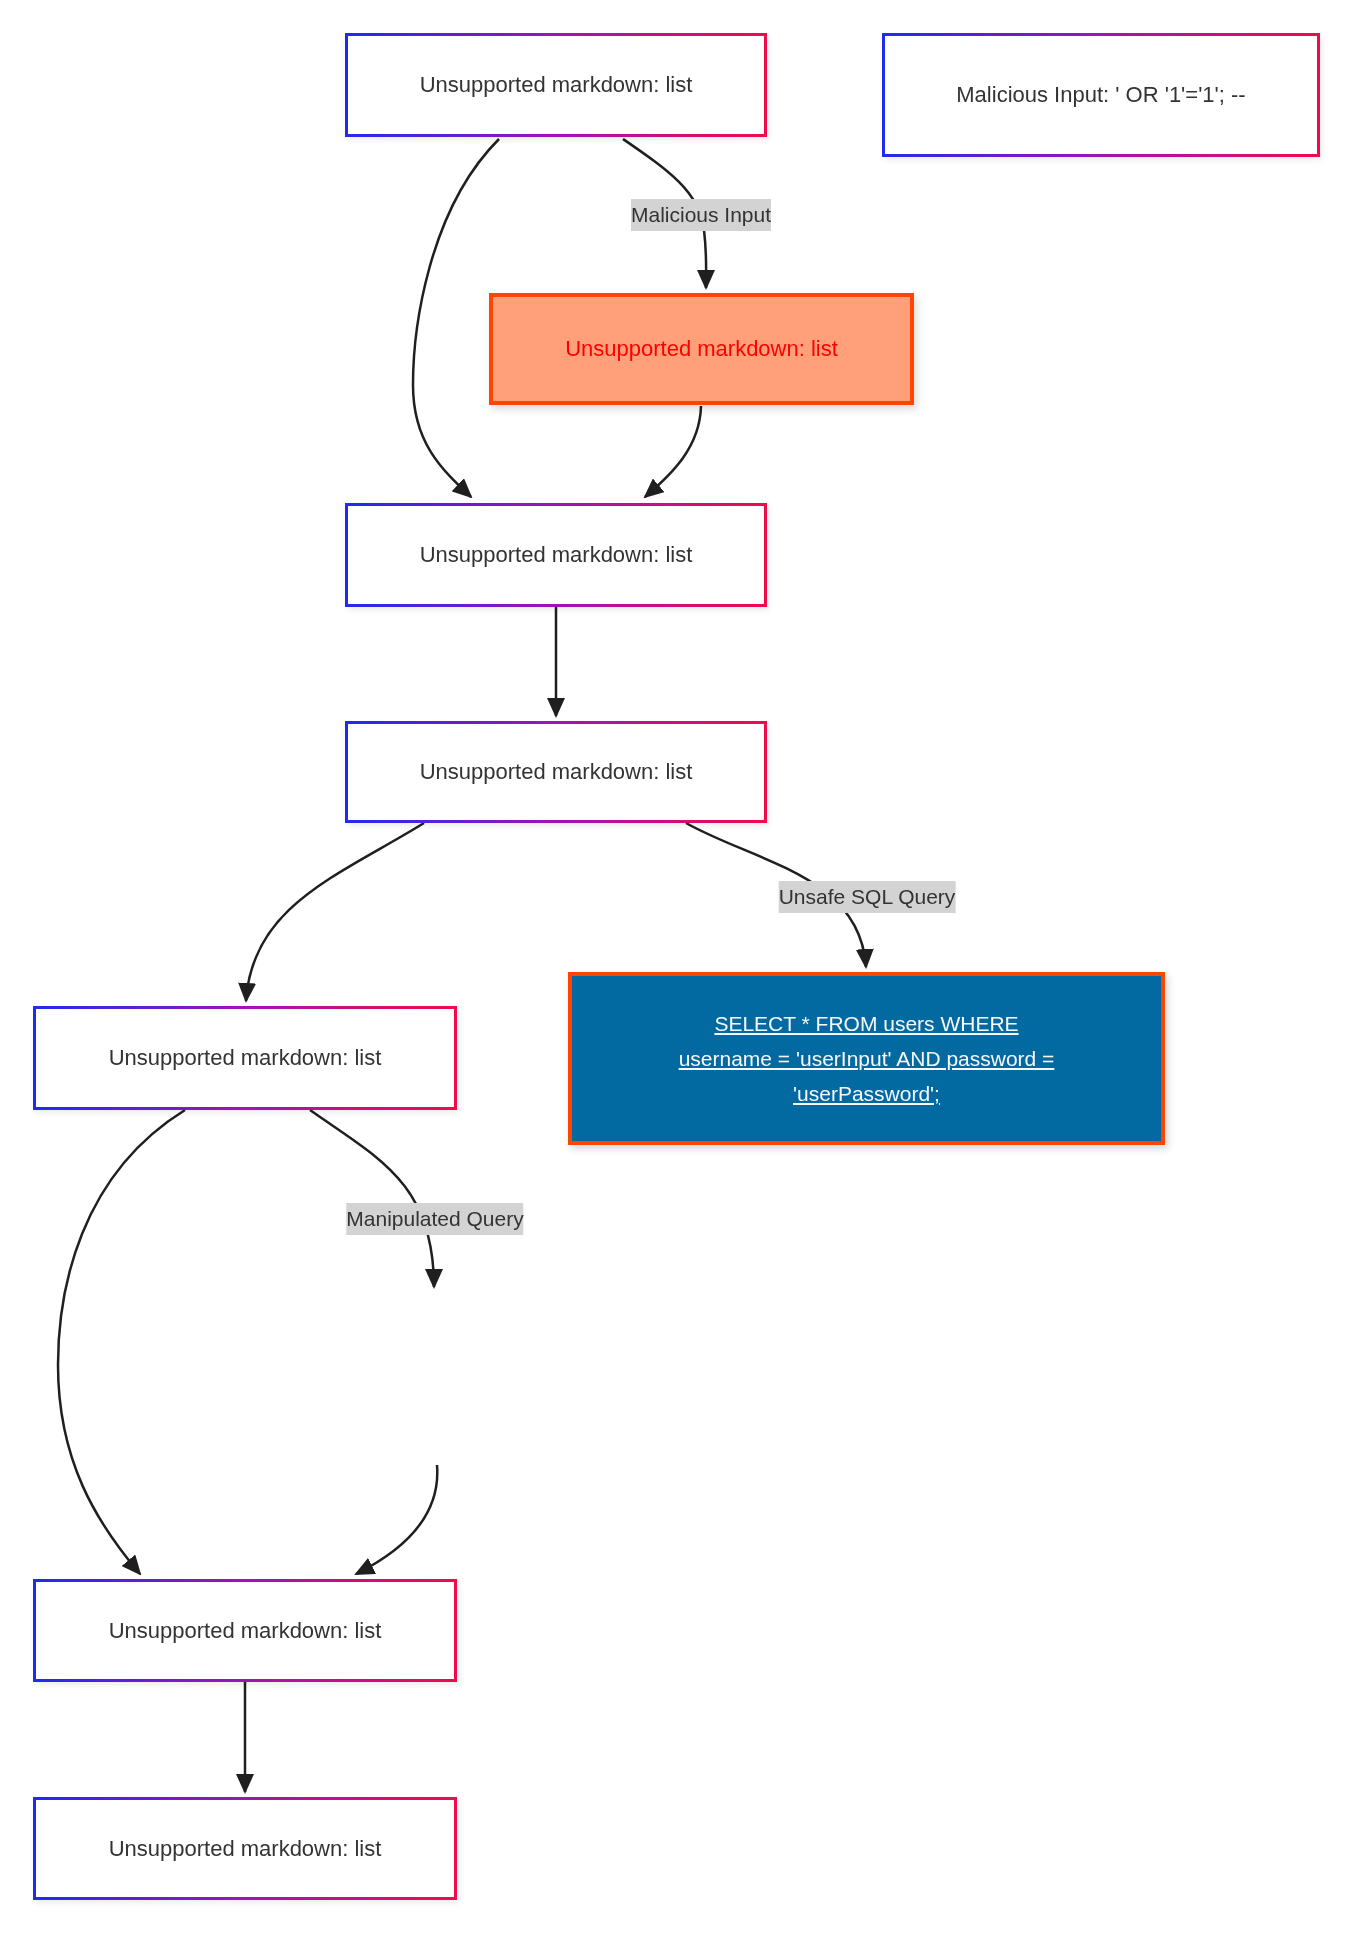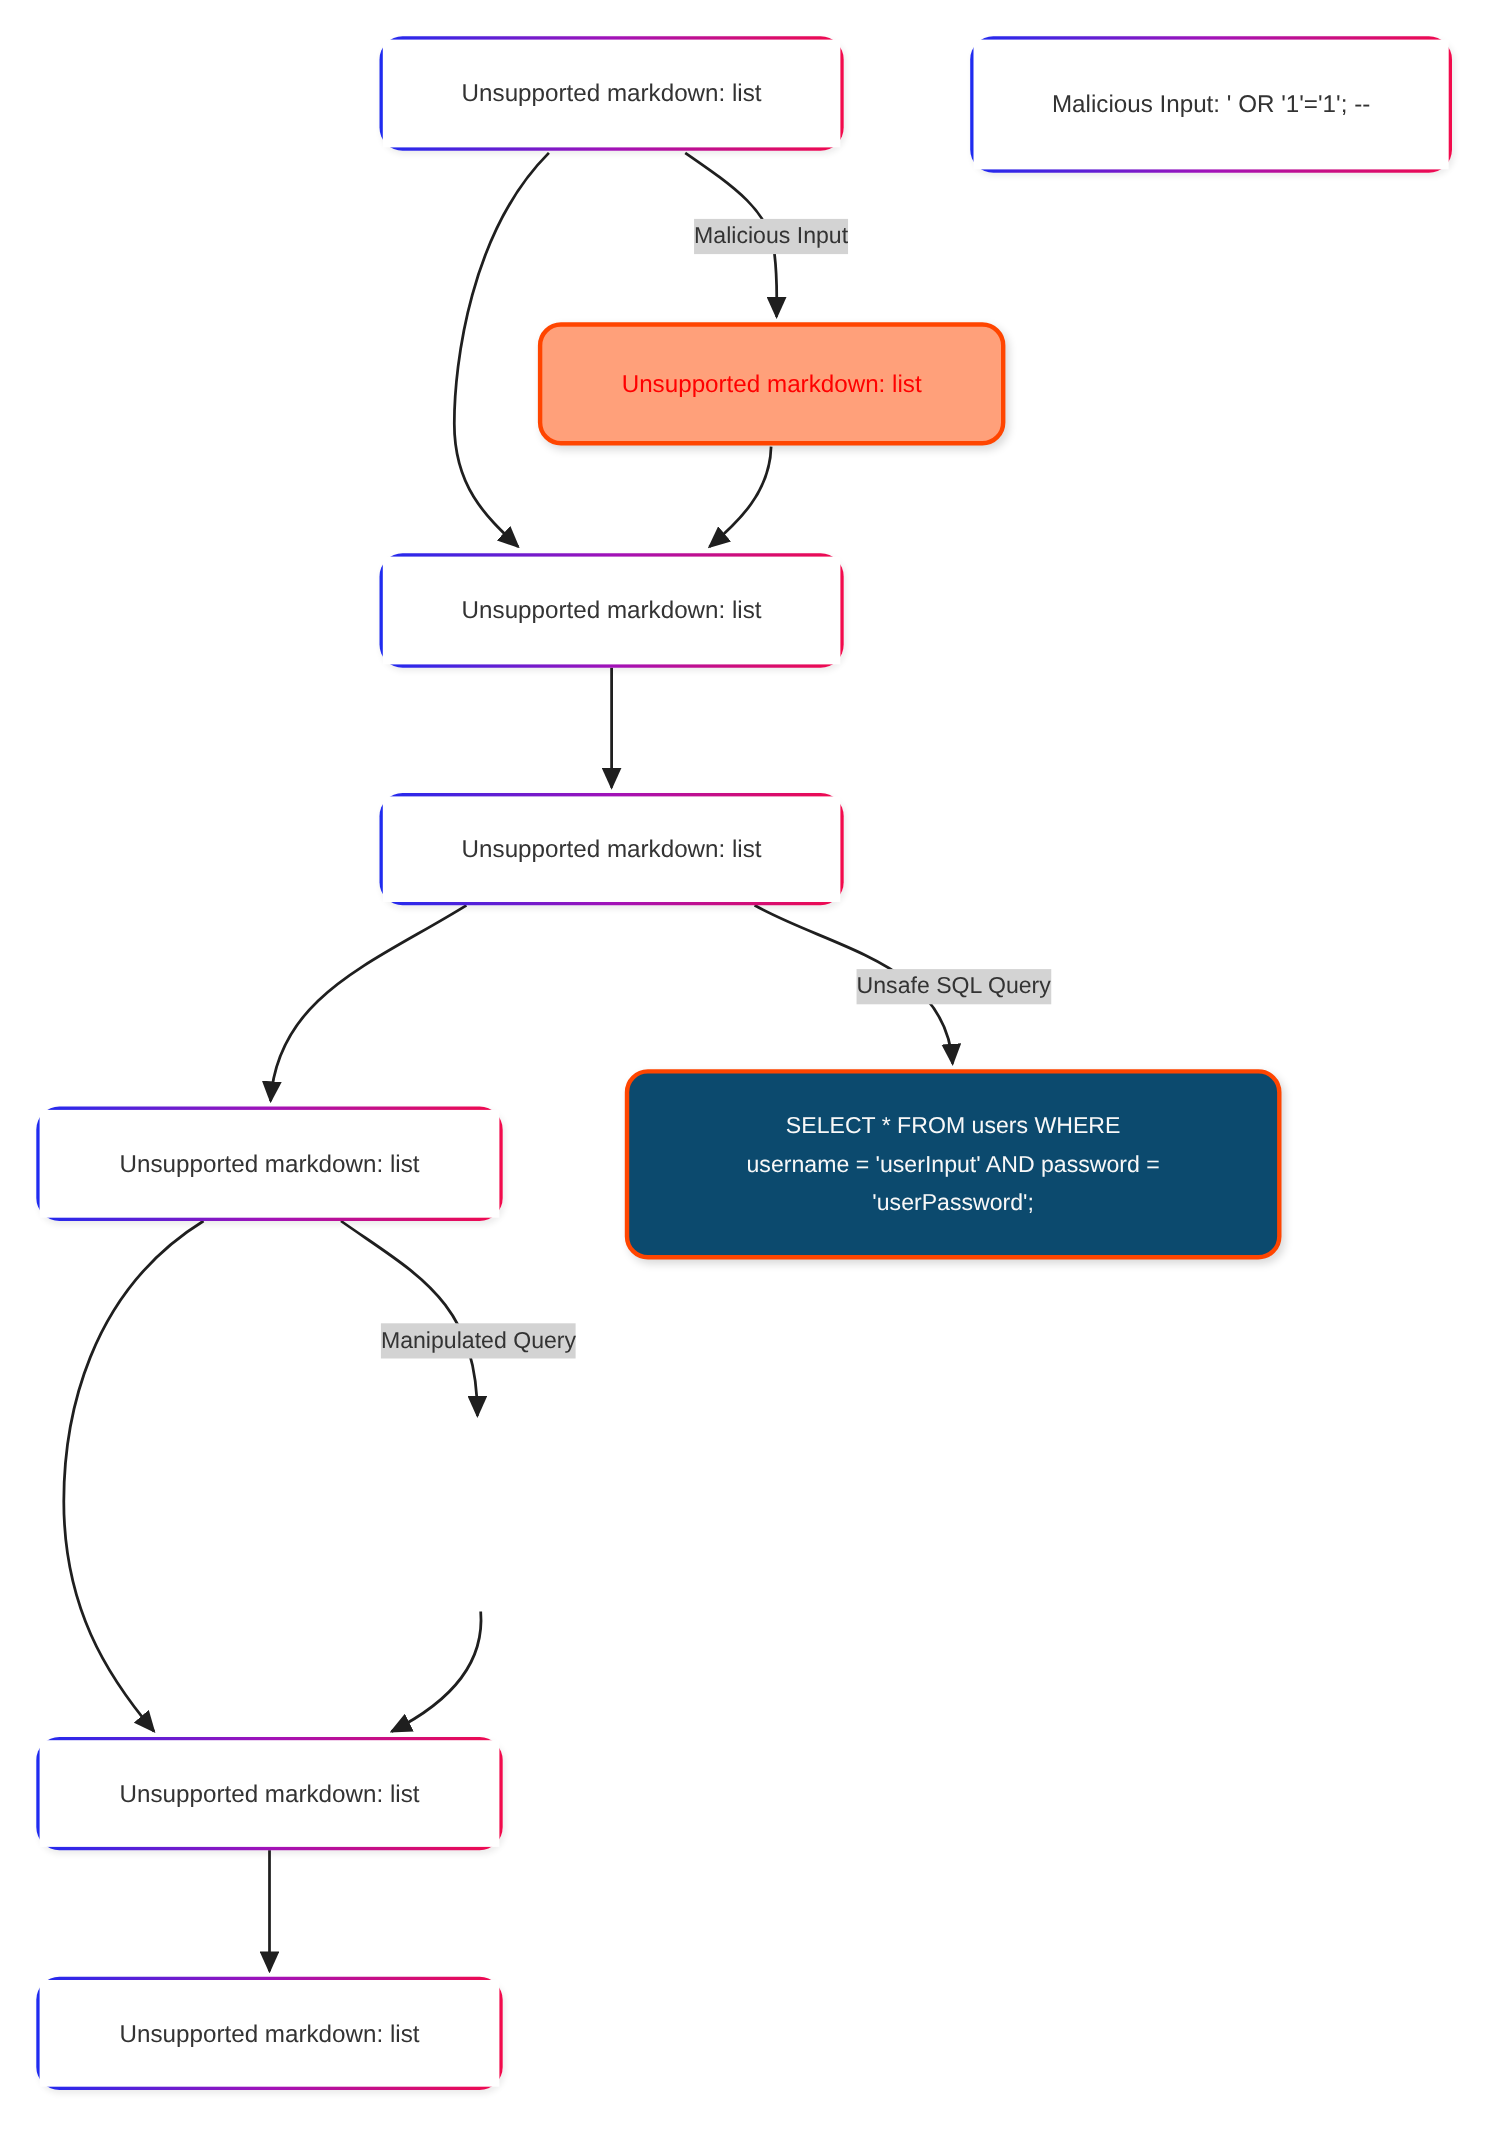--- a/index.html
+++ b/index.html
@@ -17,21 +17,20 @@
   }
   .edges {
     position: absolute;
     left: 0; top: 0;
     width: 1358px;
     height: 1940px;
   }
   .node {
     position: absolute;
     box-sizing: border-box;
-    border-radius: 21px;
   }
   .node-gradient {
     background: linear-gradient(90deg, #1e2bf0 0%, #a112b8 50%, #f20a4b 100%);
     padding: 3px;
     box-shadow: 2px 3px 6px rgba(0,0,0,0.08);
   }
   .node-gradient .inner {
     width: 100%;
     height: 100%;
     background: #ffffff;
@@ -47,30 +46,31 @@
     border: 4px solid #FF4500;
     display: flex;
     align-items: center;
     justify-content: center;
     text-align: center;
     font-size: 22px;
     color: #FF0000;
     box-shadow: 3px 4px 8px rgba(0,0,0,0.15);
   }
   .node-danger {
-    background: #0c4a6e;
+    background: #0369a1;
     border: 4px solid #FF4500;
     display: flex;
     align-items: center;
     justify-content: center;
     text-align: center;
     font-size: 21px;
     line-height: 35px;
     color: #f8f8f8;
     box-shadow: 3px 4px 8px rgba(0,0,0,0.15);
+    text-decoration: underline;
   }
   .node-danger .txt {
     display: block;
     margin: 0 auto;
   }
   .edge-label {
     position: absolute;
     transform: translate(-50%, -50%);
     background: #D3D3D3;
     color: #333333;

